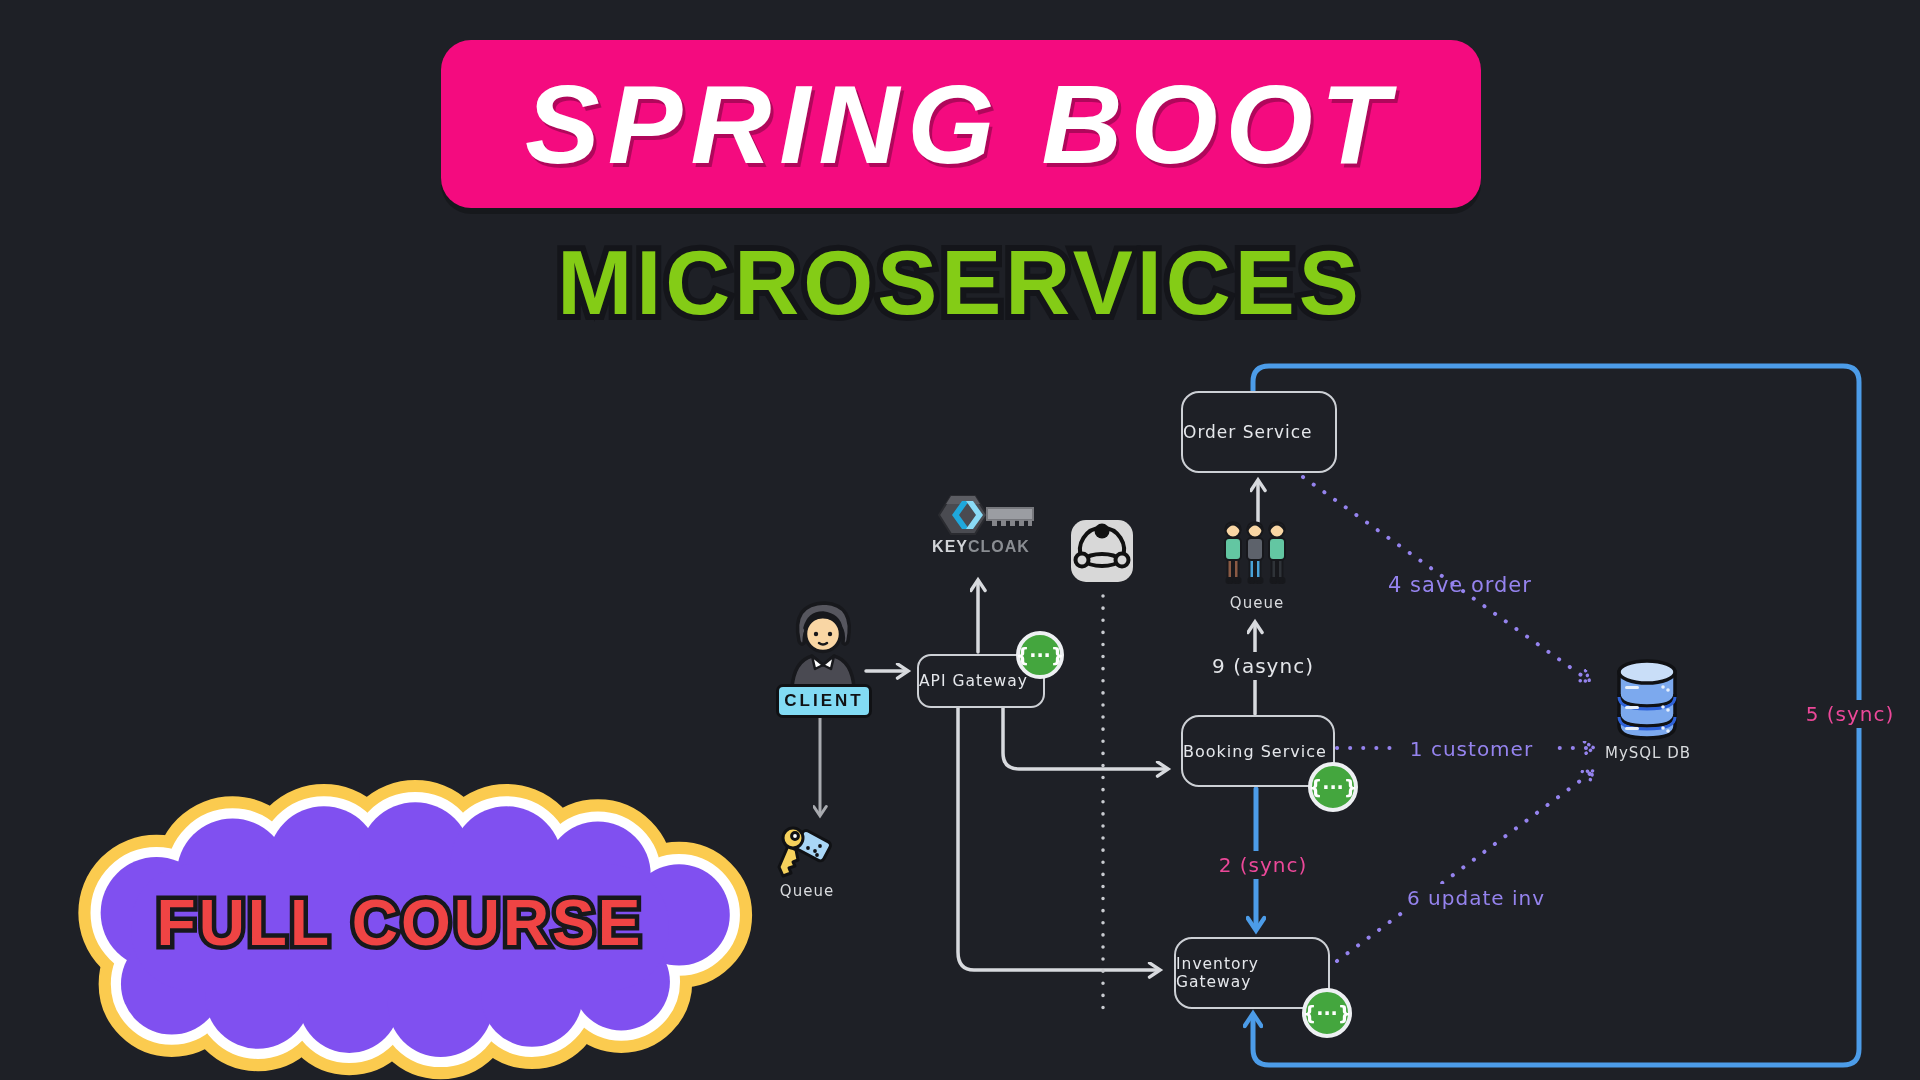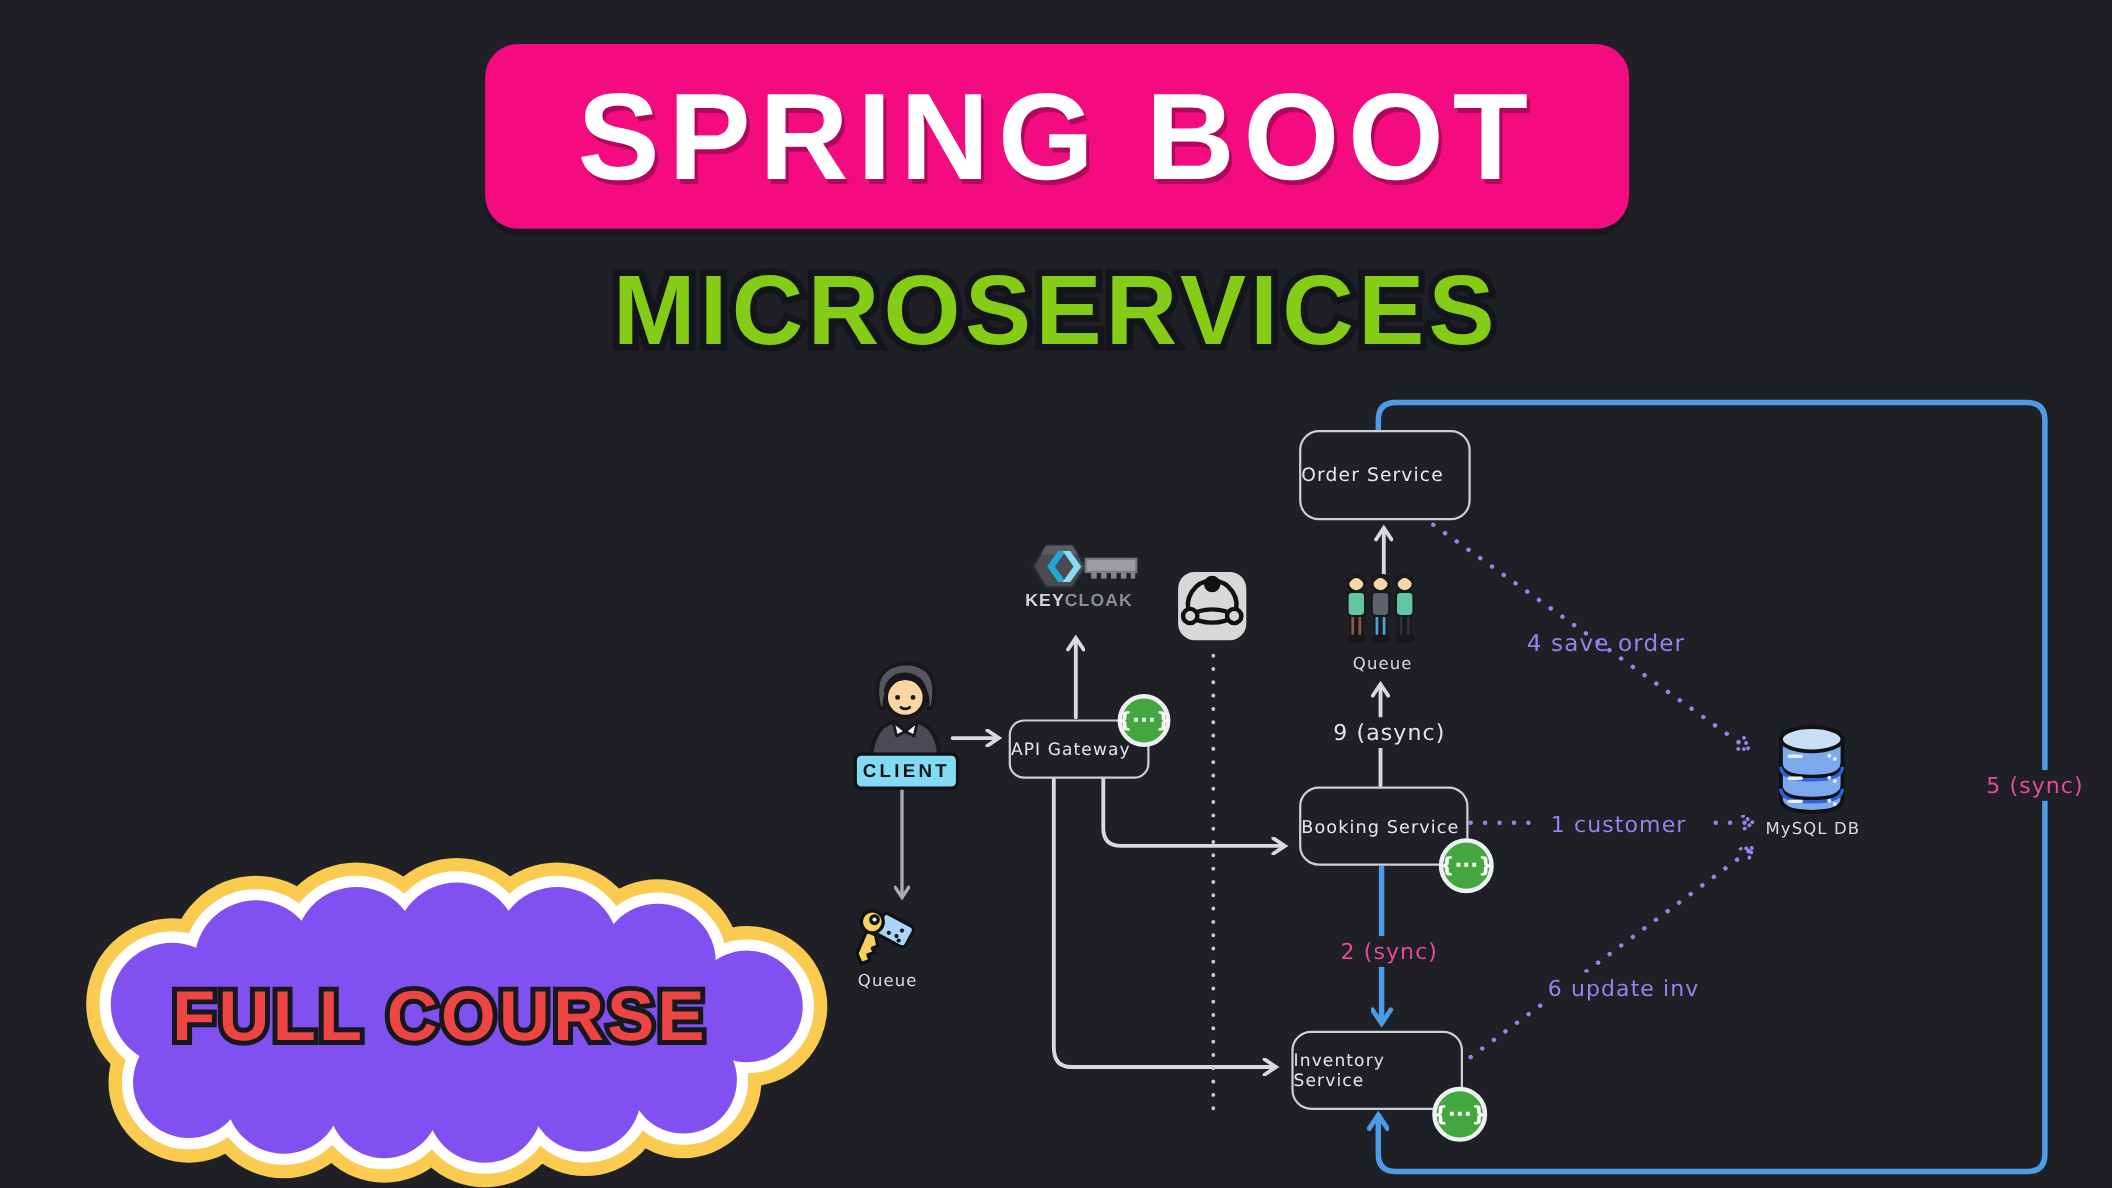--- a/index.html
+++ b/index.html
@@ -13,20 +13,21 @@
     position:absolute;left:441px;top:40px;width:1040px;height:168px;
     background:#F40B7F;border-radius:30px;
     display:flex;align-items:center;justify-content:center;
     box-shadow:0 6px 0 rgba(0,0,0,.25);
   }
   .title-text{
     color:#ffffff;font-size:112px;font-weight:900;letter-spacing:8px;
     font-family:"Liberation Sans", sans-serif;
     text-shadow:3px 4px 0 rgba(0,0,0,.28);
     white-space:nowrap;
+    font-style:italic;
   }
   .subtitle{
     position:absolute;left:0;top:232px;width:1920px;text-align:center;
     font-size:90px;font-weight:900;letter-spacing:4px;color:#84cc16;
     -webkit-text-stroke:12px #14151A;paint-order:stroke fill;
     white-space:nowrap;
   }
   
   .badge{position:absolute;left:55px;top:778px;width:690px;height:290px;}
   .badge svg{overflow:visible;}
@@ -292,21 +293,21 @@
   <div class="lbl" style="left:1226px;top:594px;width:62px;">Queue</div>
 
   <div class="node" style="left:1181px;top:715px;width:150px;height:68px;">
     <span style="font-size:16px;">Booking Service</span>
   </div>
   <div class="code-badge" style="left:1308px;top:762px;width:42px;height:42px;">
     <span>{···}</span>
   </div>
 
   <div class="node" style="left:1174px;top:937px;width:152px;height:68px;">
-    <span style="font-size:15.5px;">Inventory Service</span>
+    <span style="font-size:15.5px;">Inventory Gateway</span>
   </div>
   <div class="code-badge" style="left:1302px;top:988px;width:42px;height:42px;">
     <span>{···}</span>
   </div>
 
   <svg class="icon" style="left:1613px;top:656px;" width="68" height="86" viewBox="0 0 68 86">
     <g stroke="#101114" stroke-width="3.5">
       <path d="M6 16 L6 70 Q6 82 34 82 Q62 82 62 70 L62 16 Z" fill="#7CA9EE"></path>
       <path d="M6 38 Q6 50 34 50 Q62 50 62 38" fill="none"></path>
       <path d="M6 41 Q6 53 34 53 Q62 53 62 41" fill="none" stroke="#2E62D9" stroke-width="3"></path>

